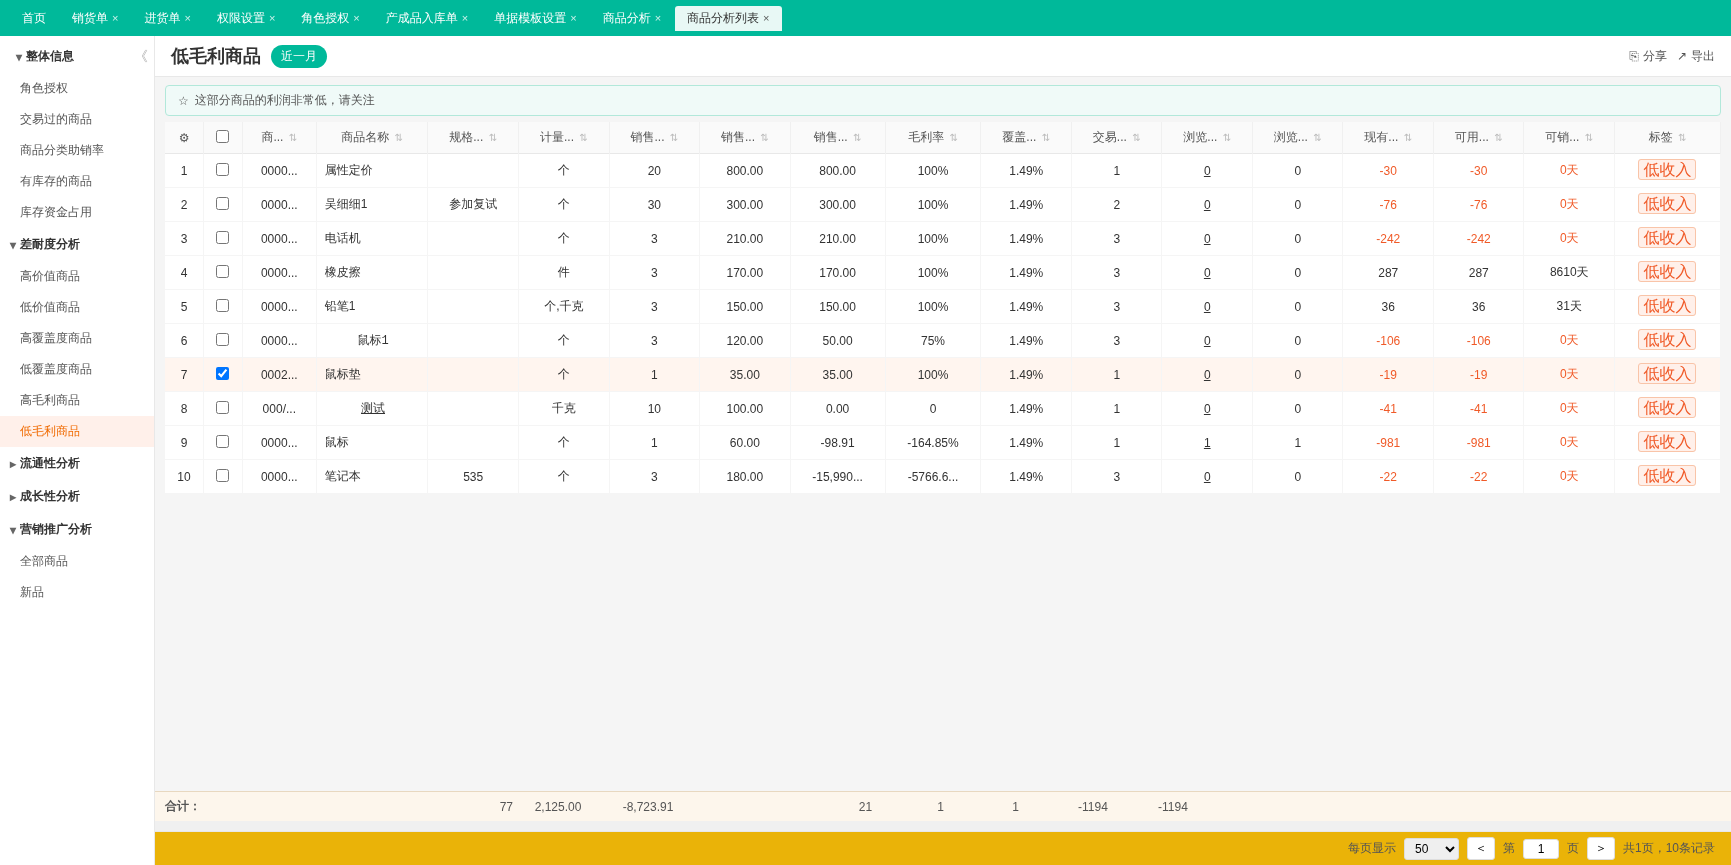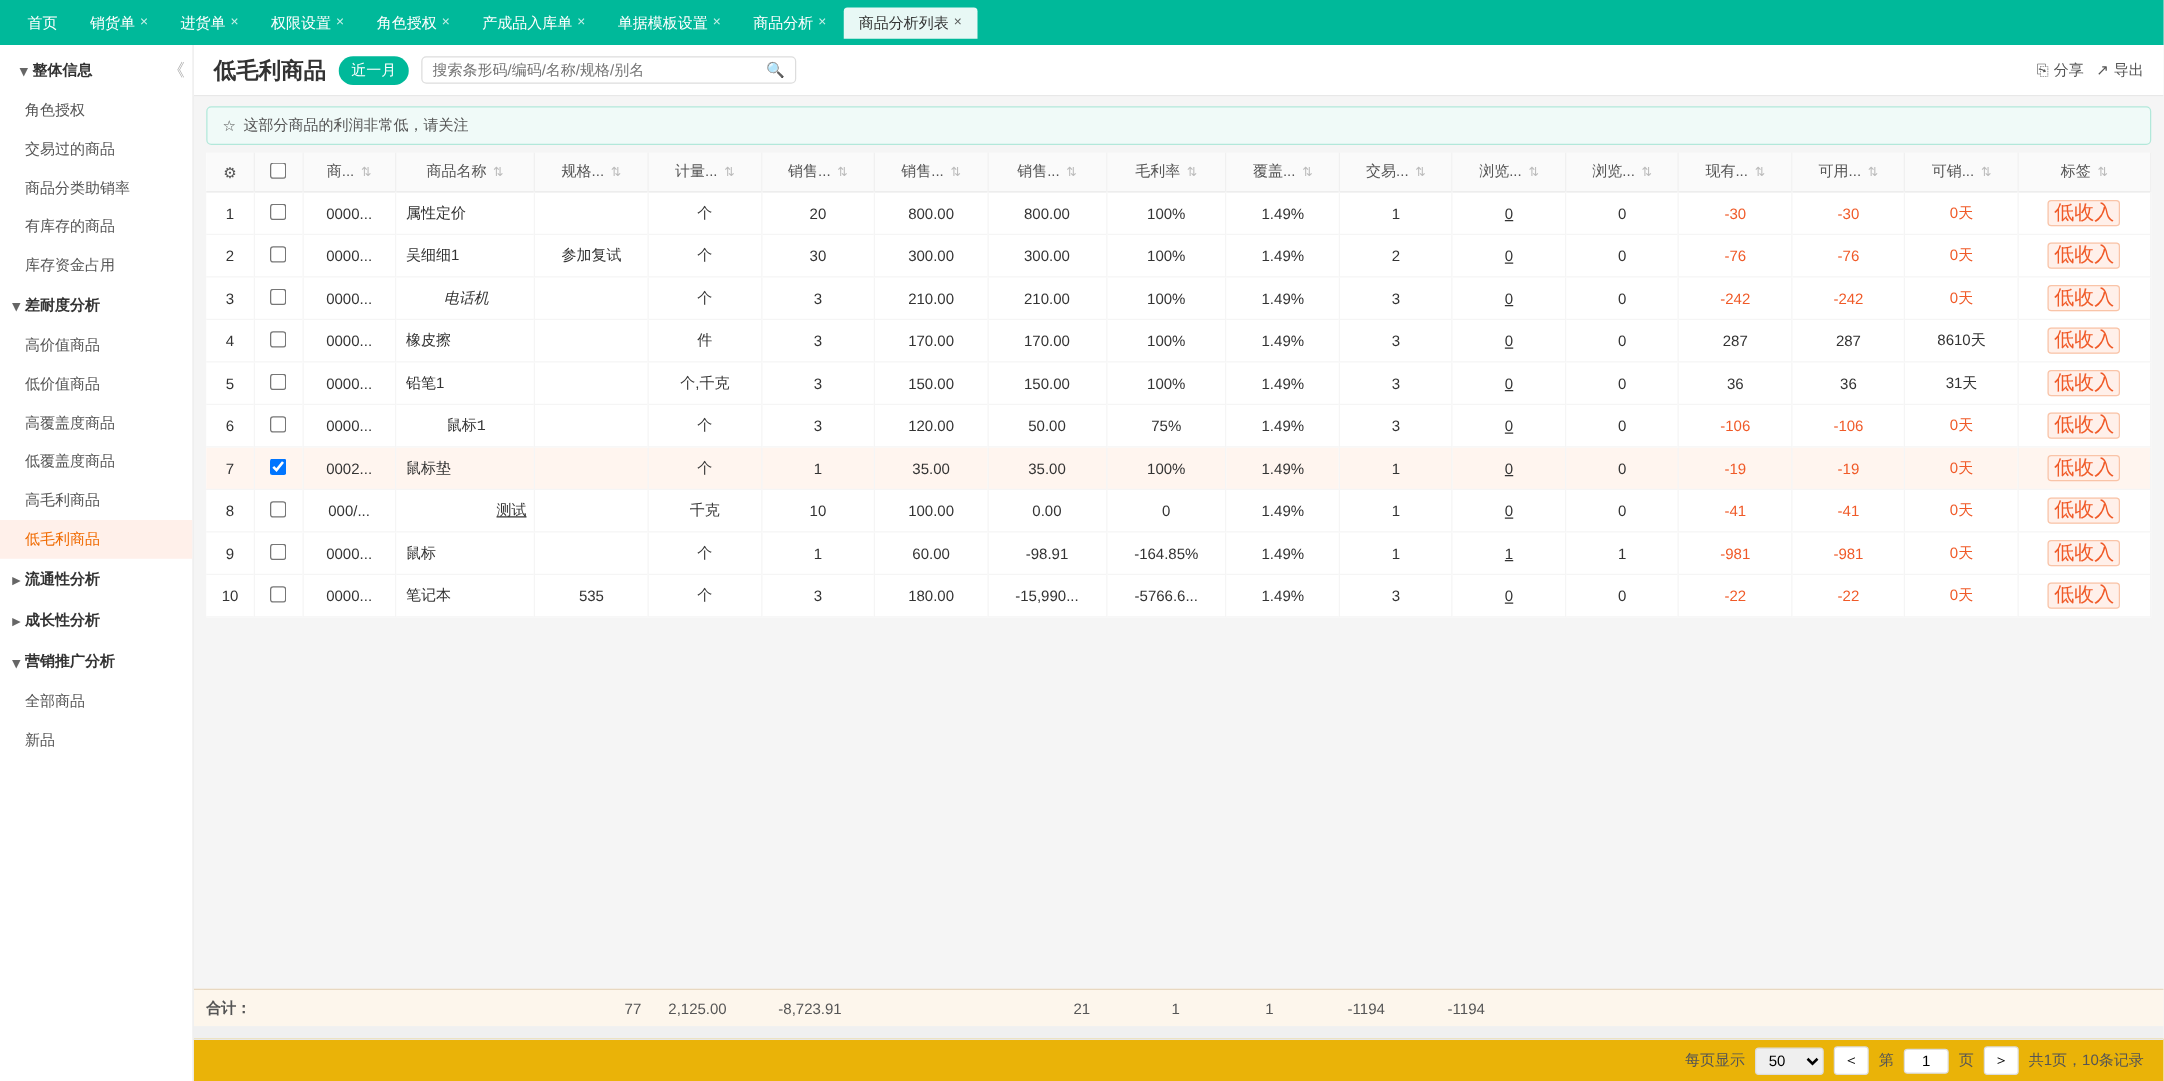--- a/index.html
+++ b/index.html
@@ -353,24 +353,20 @@
     </div>
     <div class="sidebar-item"><span>全部商品</span></div>
     <div class="sidebar-item"><span>新品</span></div>
   </div>
 
   <div class="content-area">
 
     <div class="content-header">
       <span class="page-title">低毛利商品</span>
       <button class="date-filter-btn">近一月</button>
-      <div class="search-box">
-        <input type="text" placeholder="搜索条形码/编码/名称/规格/别名" style="">
-        <span class="search-icon">🔍</span>
-      </div>
       <div class="header-actions">
         <div class="action-btn">
           <span>⎘</span>
           <span>分享</span>
         </div>
         <div class="action-btn">
           <span>↗</span>
           <span>导出</span>
         </div>
       </div>
@@ -443,21 +439,21 @@
       <td>0</td>
       <td class="red-text">-76</td>
       <td class="red-text">-76</td>
       <td class="red-text">0天</td>
       <td><span class="tag-low-income">低收入</span></td>
     </tr>
             <tr>
       <td>3</td>
       <td><input type="checkbox" style=""></td>
       <td>0000...</td>
-      <td style="text-align:center; padding-left:8px;font-style:italic;">电话机</td>
+      <td style="text-align:left; padding-left:8px;">电话机</td>
       <td></td>
       <td>个</td>
       <td>3</td>
       <td>210.00</td>
       <td>210.00</td>
       <td>100%</td>
       <td>1.49%</td>
       <td>3</td>
       <td><span class="underline">0</span></td>
       <td>0</td>
@@ -543,21 +539,21 @@
       <td>0</td>
       <td class="red-text">-19</td>
       <td class="red-text">-19</td>
       <td class="red-text">0天</td>
       <td><span class="tag-low-income">低收入</span></td>
     </tr>
             <tr>
       <td>8</td>
       <td><input type="checkbox" style=""></td>
       <td>000/...</td>
-      <td style="text-align:right; padding-left:8px;text-decoration:underline;">测试</td>
+      <td style="text-align:center; padding-left:8px;text-decoration:underline;">测试</td>
       <td></td>
       <td>千克</td>
       <td>10</td>
       <td>100.00</td>
       <td>0.00</td>
       <td>0</td>
       <td>1.49%</td>
       <td>1</td>
       <td><span class="underline">0</span></td>
       <td>0</td>

